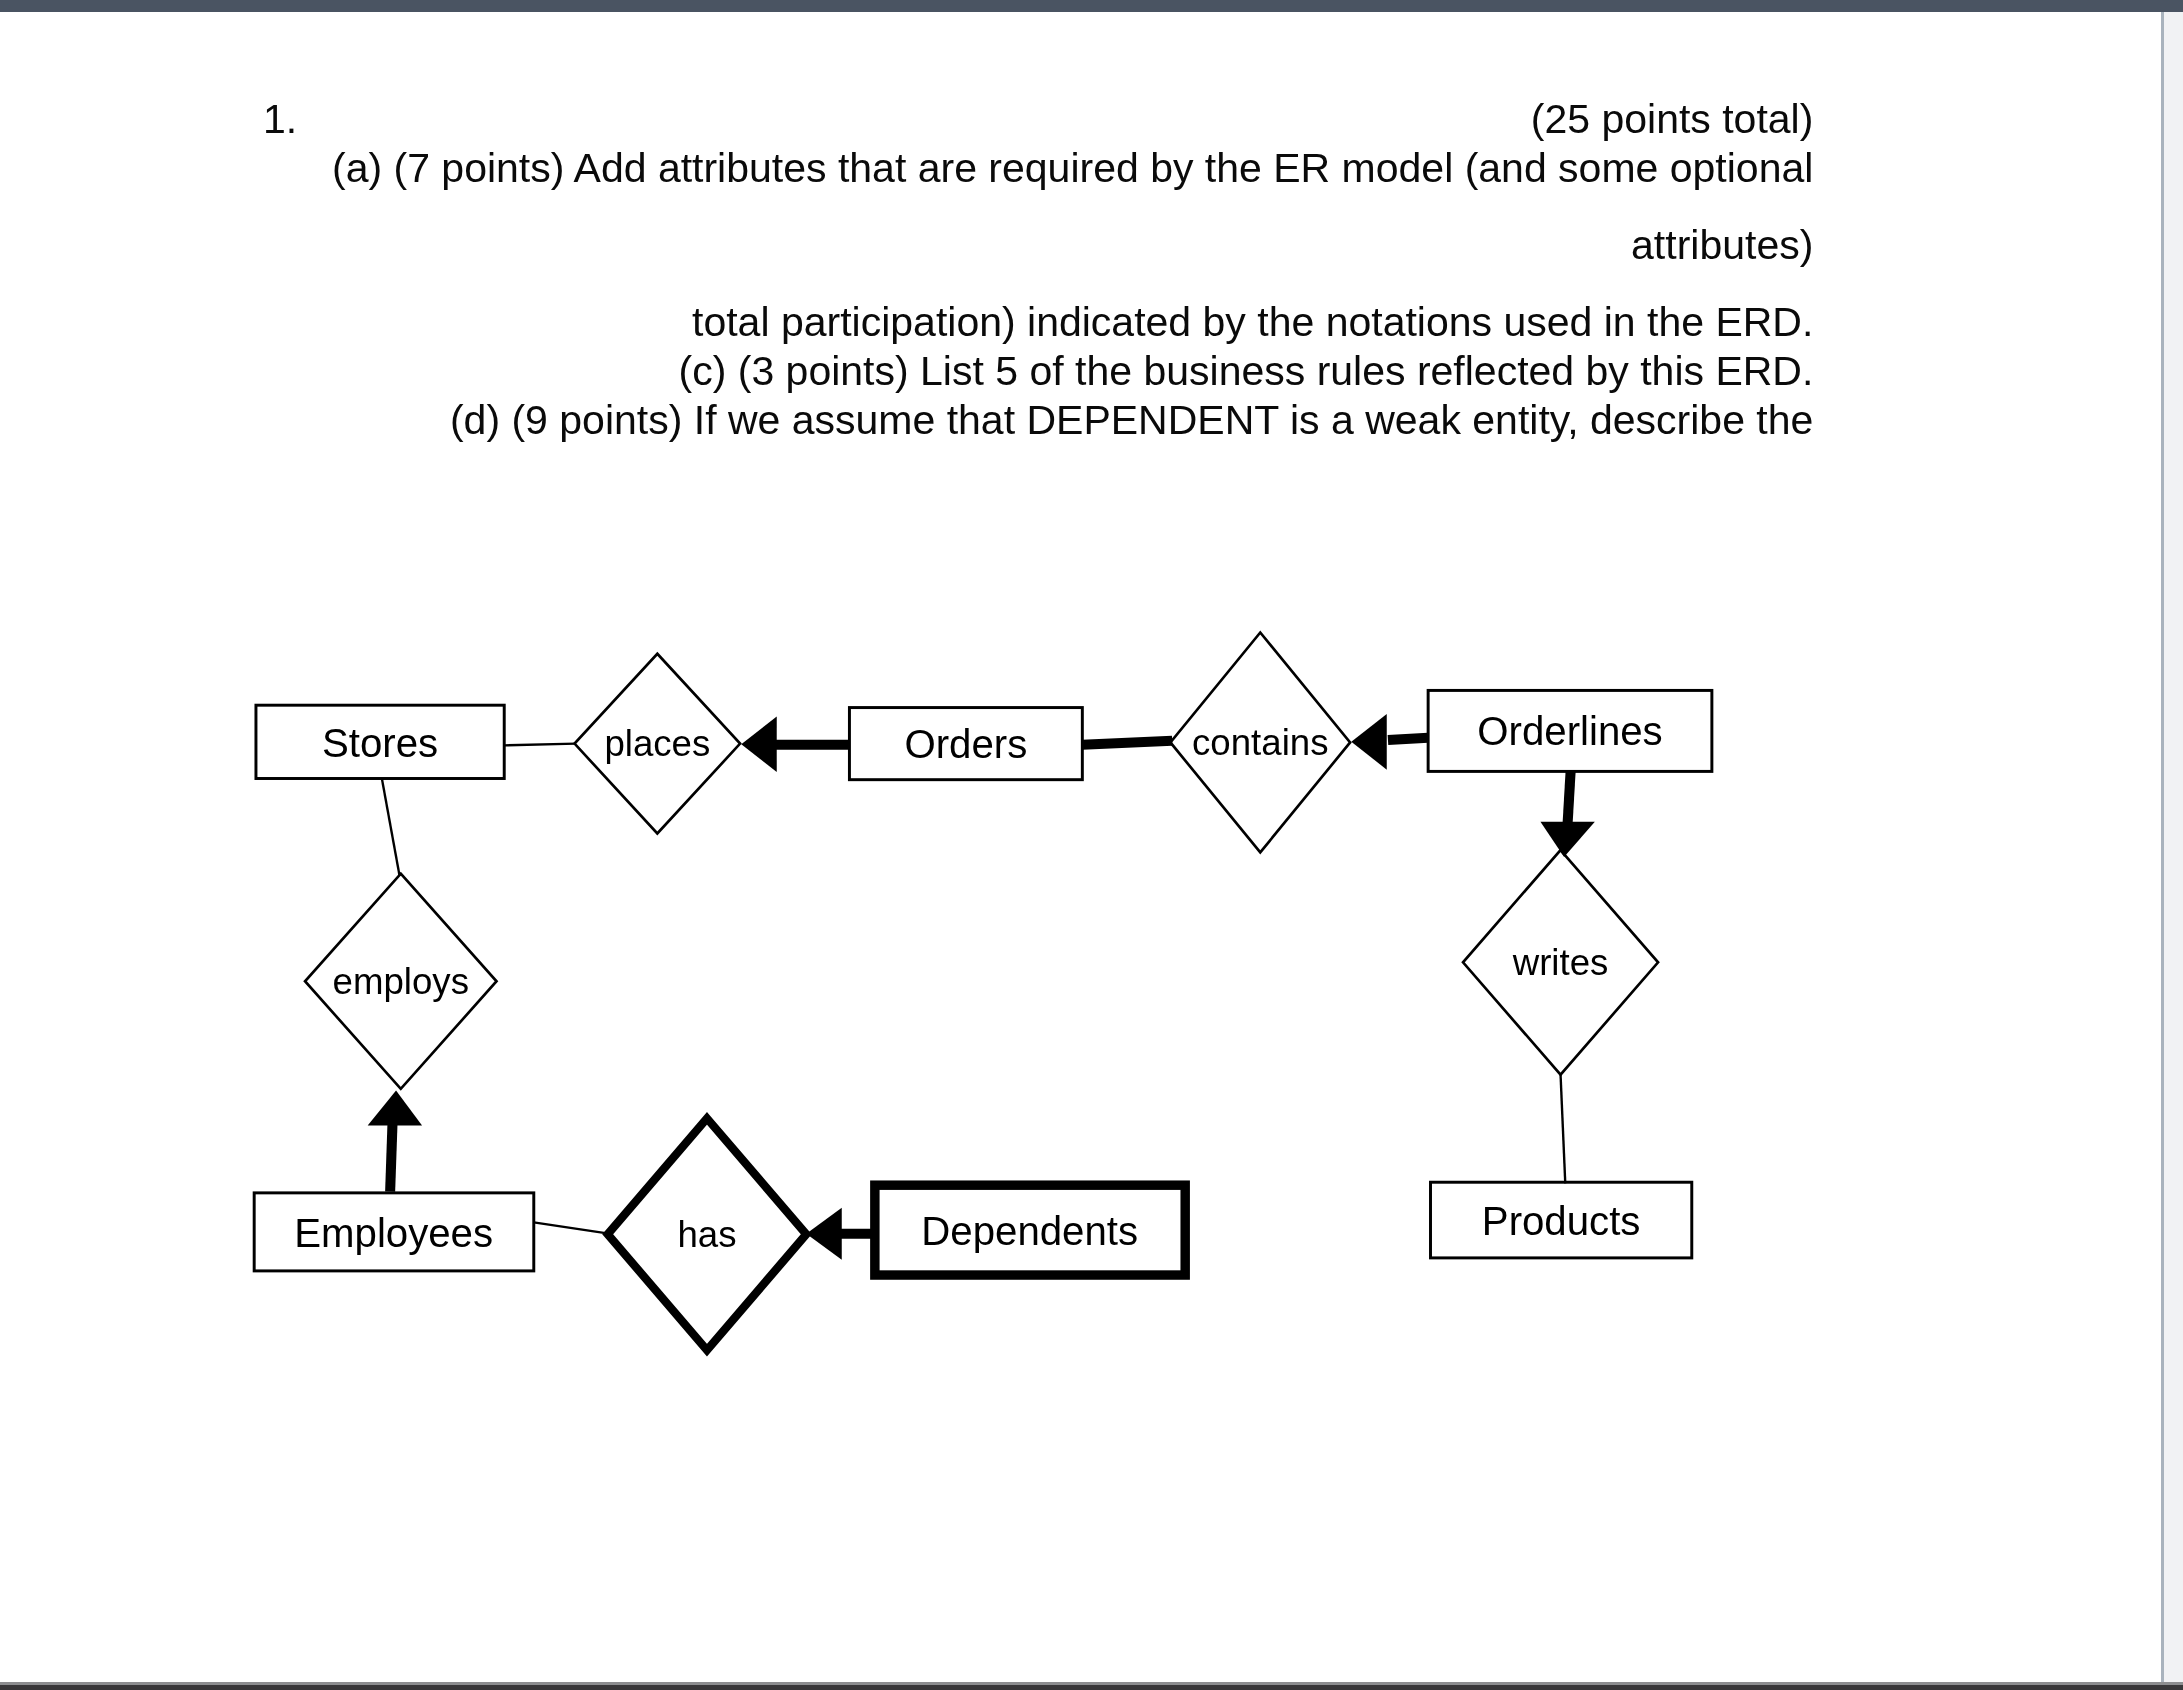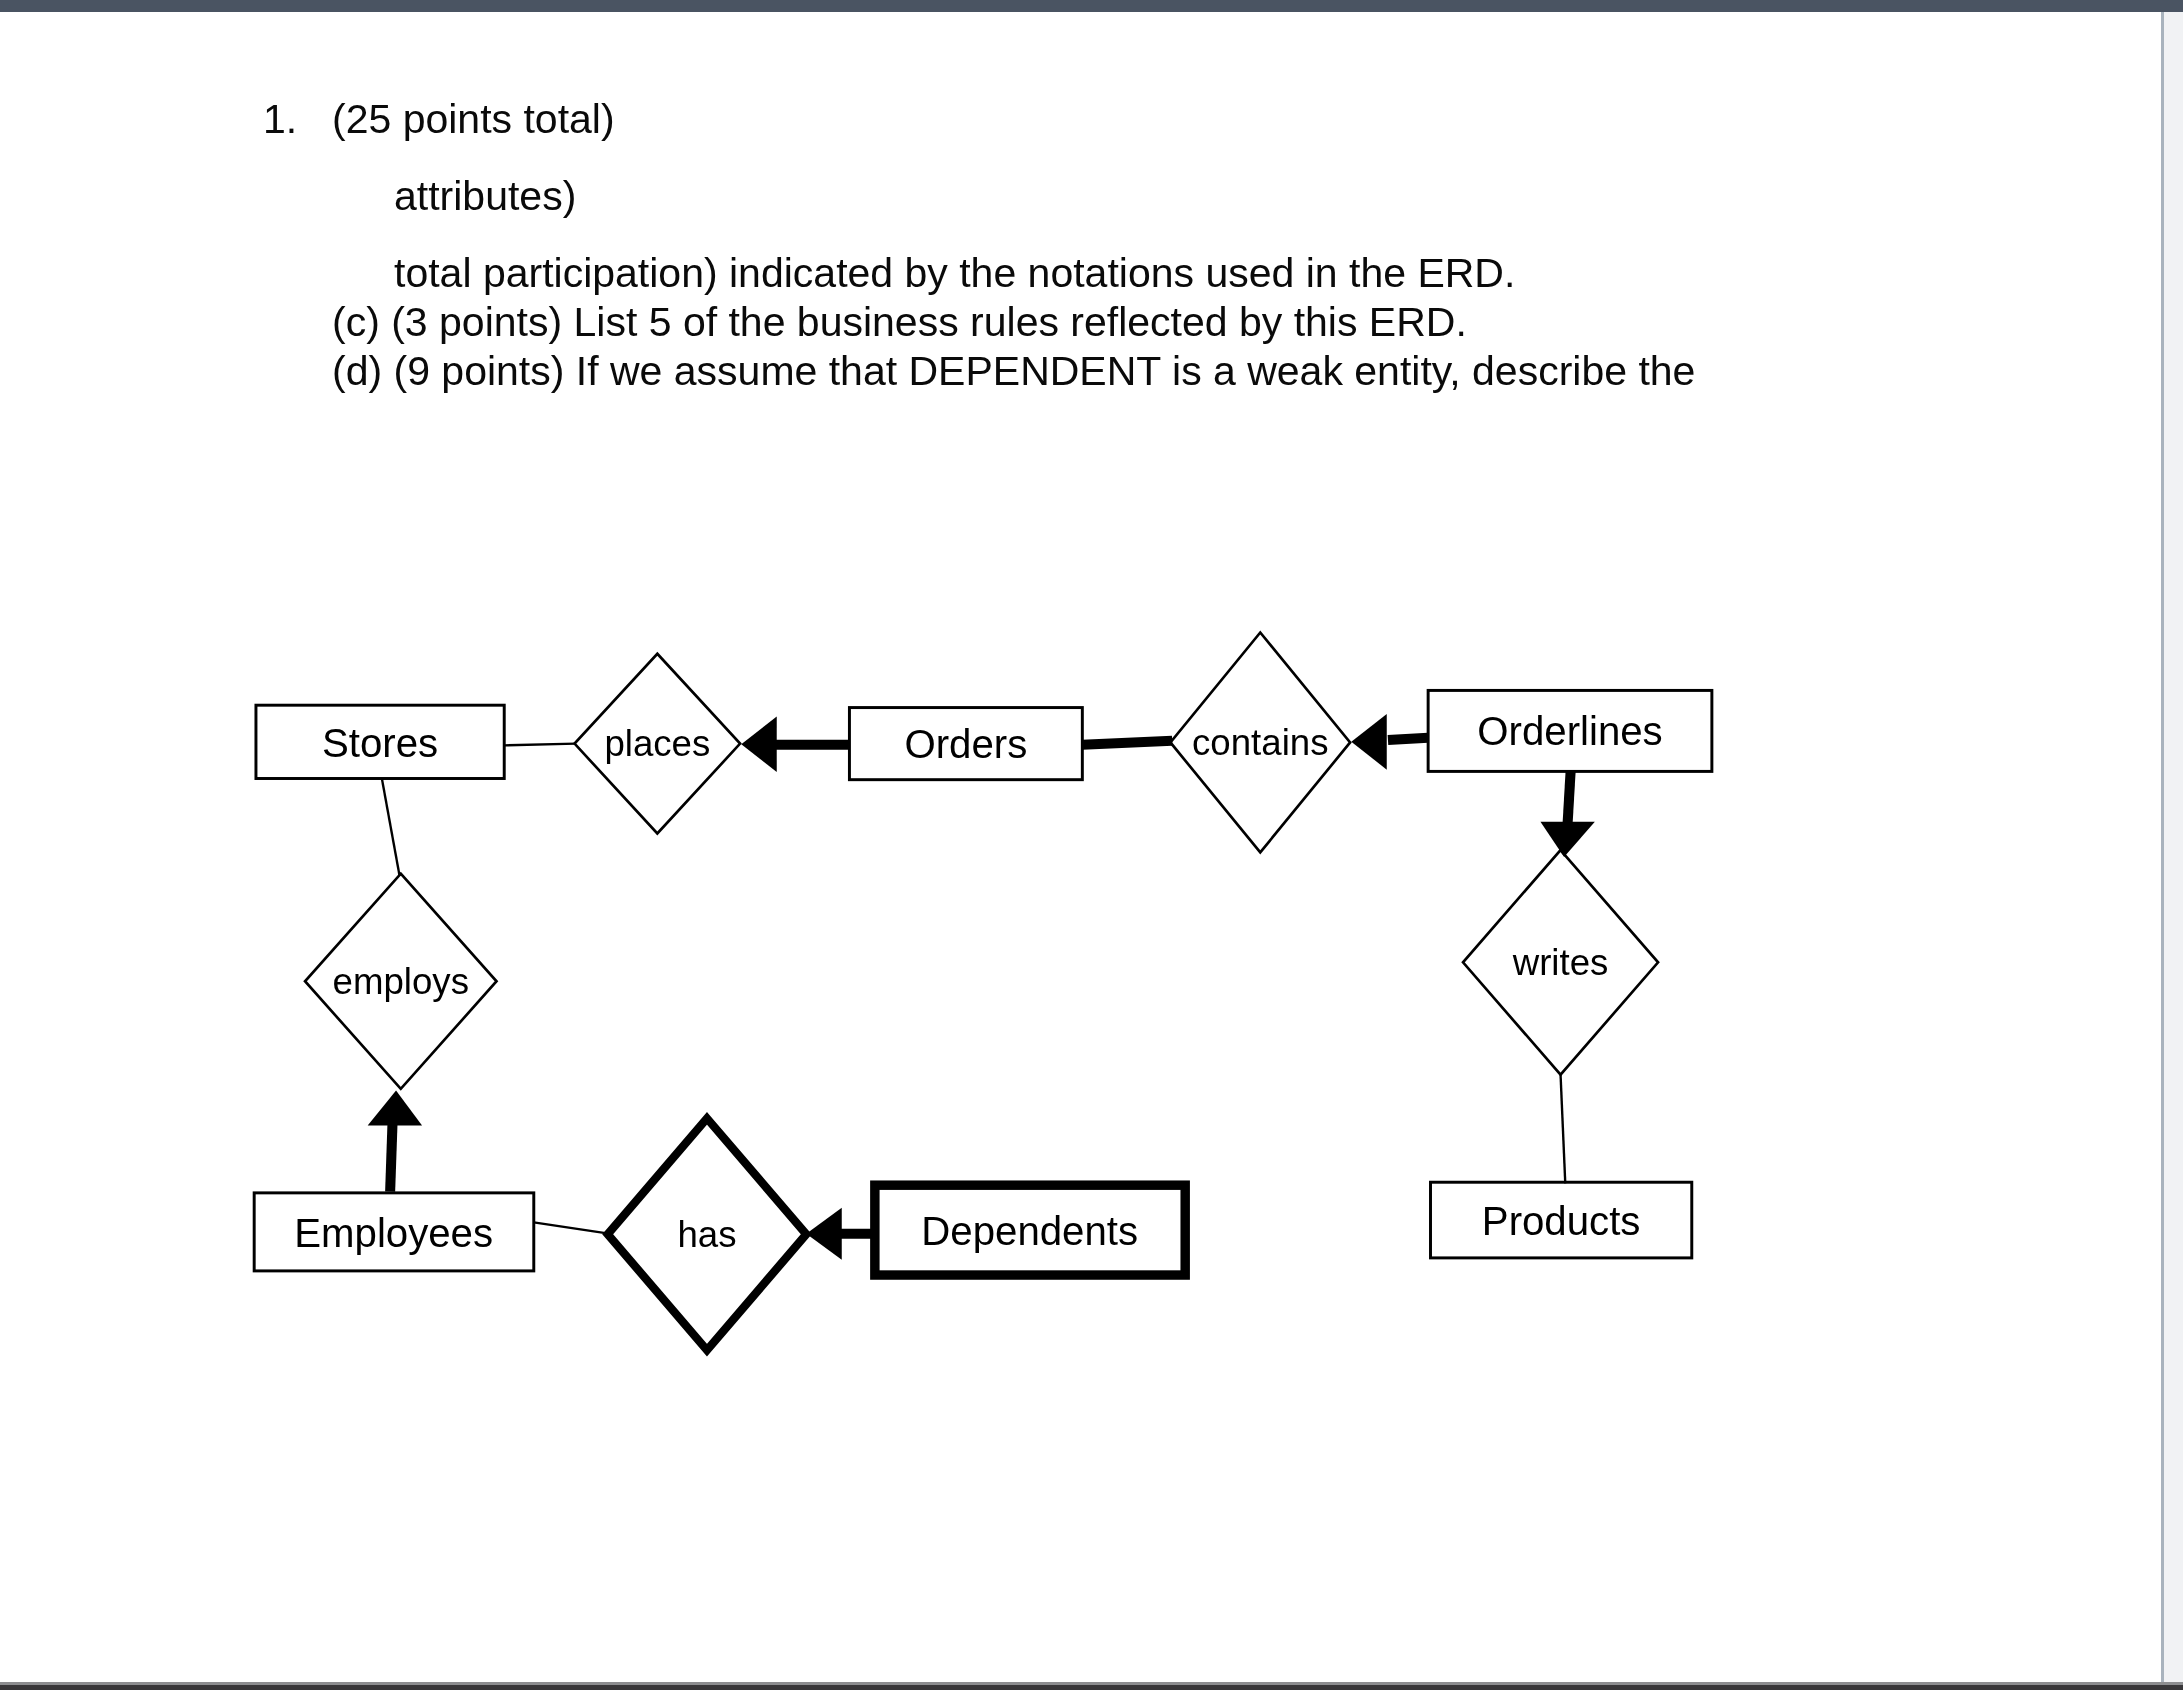--- a/index.html
+++ b/index.html
@@ -9,21 +9,21 @@
   }
   .top-bar{position:absolute;left:0;top:0;width:2183px;height:12.4px;background:#4a5462;}
   .scroll-strip{position:absolute;left:2161px;top:12.4px;width:19px;height:1670px;
     background:#f1f2f4;border-left:3px solid #a9b3bd;}
   .bottom-line{position:absolute;left:0;top:1682px;width:2183px;height:3px;background:#8d8e90;}
   .bottom-bar{position:absolute;left:0;top:1685px;width:2183px;height:5.3px;background:#39383a;}
 
   .question{position:absolute;left:263px;top:95px;color:#0a0a0a;
     font-size:41px;line-height:49px;white-space:nowrap;}
   .qnum{position:absolute;left:0;top:0;}
-  .qlines{margin-left:69px;}
+  .qlines{margin-left:69px;text-align:right;}
   .qline.ind1{padding-left:62px;margin-top:28px;}
 
   .diagram{position:absolute;left:0;top:0;width:2183px;height:1690px;}
   .ent{fill:#ffffff;stroke:#000000;stroke-width:5px;}
   .ent.weak{stroke-width:16px;}
   .rel{fill:#ffffff;stroke:#000000;stroke-width:4.5px;}
   .rel.identifying{stroke-width:14px;}
   .thin{stroke:#000000;stroke-width:4px;}
   .thick{stroke:#000000;stroke-width:17px;}
   .head{fill:#000000;stroke:none;}
@@ -34,20 +34,21 @@
 </style>
 </head>
 <body>
 
 <div class="top-bar"></div>
 
 <div class="question">
   <div class="qnum">1.</div>
   <div class="qlines">
     <div class="qline ind0">(25 points total)</div>
+    <div class="qline ind0">(a) (7 points) Add attributes that are required by the ER model (and some optional</div>
     <div class="qline ind1">attributes)</div>
     <div class="qline ind1">total participation) indicated by the notations used in the ERD.</div>
     <div class="qline ind0">(c) (3 points) List 5 of the business rules reflected by this ERD.</div>
     <div class="qline ind0">(d) (9 points) If we assume that DEPENDENT is a weak entity, describe the</div>
   </div>
 </div>
 
 <svg class="diagram" viewBox="0 0 3693 2859">
 
   <g>

